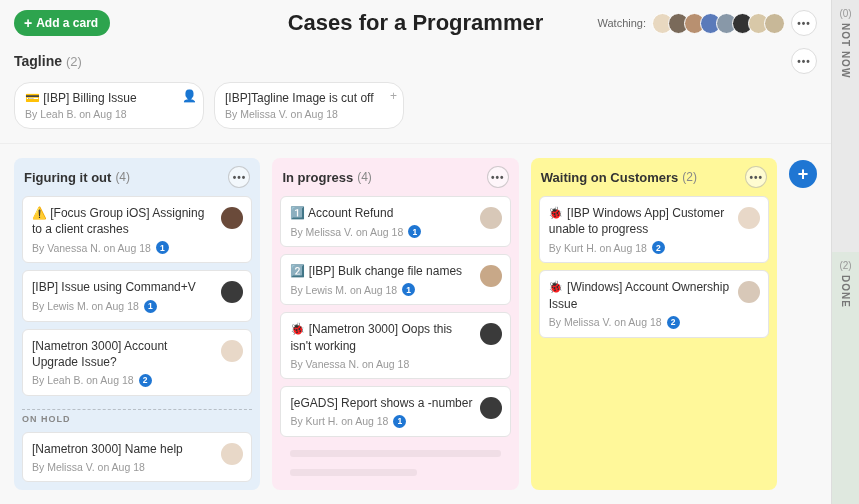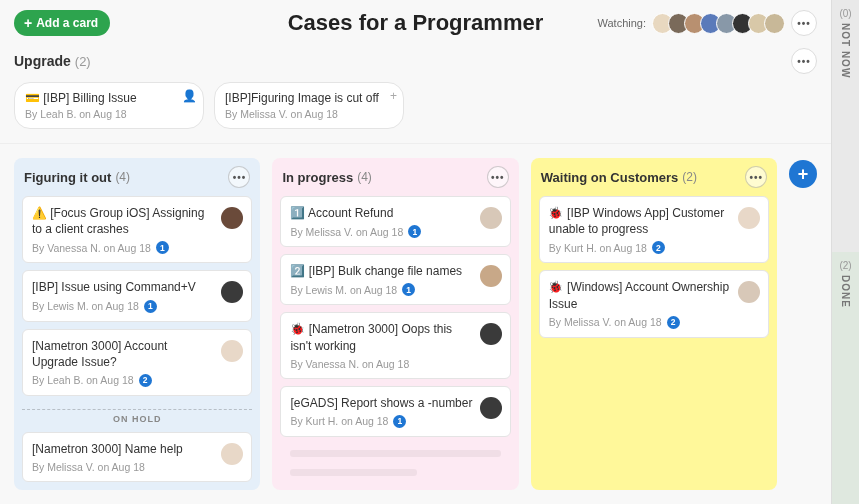--- a/index.html
+++ b/index.html
@@ -44,21 +44,21 @@
 .col.yellow{background:#fff89a;}
 .col-head{display:flex;align-items:center;margin-bottom:8px;padding:0 2px;}
 .col-title{font-weight:700;font-size:13px;}
 .col-count{color:#888;margin-left:4px;font-size:12px;}
 .col-menu{margin-left:auto;width:22px;height:22px;border:1px solid rgba(0,0,0,.18);border-radius:50%;background:rgba(255,255,255,.55);display:flex;align-items:center;justify-content:center;font-size:10px;color:#555;font-weight:700;letter-spacing:1px;cursor:pointer;}
 .card{background:#fff;border:1px solid #e4e4e4;border-radius:6px;padding:8px 9px;margin-bottom:7px;position:relative;}
 .card .t{font-size:12px;line-height:1.35;margin-bottom:4px;padding-right:28px;}
 .card .by{display:flex;align-items:center;gap:5px;}
 .badge{display:inline-flex;align-items:center;justify-content:center;width:13px;height:13px;background:#1f76d3;color:#fff;border-radius:50%;font-size:8.5px;font-weight:700;}
 .cav{position:absolute;right:8px;top:10px;width:22px;height:22px;border-radius:50%;background:#c8b898;}
-.divider{border-top:1px dashed rgba(0,0,0,.2);margin:6px 0 8px;text-align:center;font-size:9px;letter-spacing:1px;color:#888;font-weight:600;padding-top:4px;}
+.divider{border-top:1px dashed rgba(0,0,0,.2);margin:6px 0 8px;text-align:left;font-size:9px;letter-spacing:1px;color:#888;font-weight:600;padding-top:4px;}
 .placeholder{height:10px;background:rgba(0,0,0,.05);border-radius:3px;margin:6px 10px;}
 .add-col{width:28px;height:28px;background:#1f76d3;border-radius:50%;display:flex;align-items:center;justify-content:center;color:#fff;font-size:18px;font-weight:700;cursor:pointer;align-self:flex-start;margin-top:2px;}
 </style>
 </head>
 <body>
 
 <div class="page">
  <div class="main">
   <div class="header">
    <button class="add-btn">
@@ -77,32 +77,32 @@
             <span class="av"></span>
             <span class="av"></span>
             <span class="av"></span>
     </span>
     <span class="menu-btn">•••</span>
    </div>
   </div>
 
   <div class="triage">
    <div class="triage-head">
-    <span class="triage-title">Upgrade</span>
+    <span class="triage-title">Tagline</span>
     <span class="triage-count">(2)</span>
     <span class="menu-btn" style="margin-left:auto">•••</span>
    </div>
    <div class="triage-cards" id="triage-cards">
           <div class="tcard">
             <div class="line">💳 [IBP] Billing Issue</div>
             <div class="by">By Leah B. on Aug 18</div>
             <span class="corner-ic">👤</span>
           </div>
           <div class="tcard">
-            <div class="line">[IBP]Figuring Image is cut off</div>
+            <div class="line">[IBP]Tagline Image is cut off</div>
             <div class="by">By Melissa V. on Aug 18</div>
             <span class="corner-ic">+</span>
           </div>
         </div>
   </div>
 
   <div class="columns" id="columns">
         <div class="col blue">
           <div class="col-head">
             <span class="col-title">Figuring it out</span>

